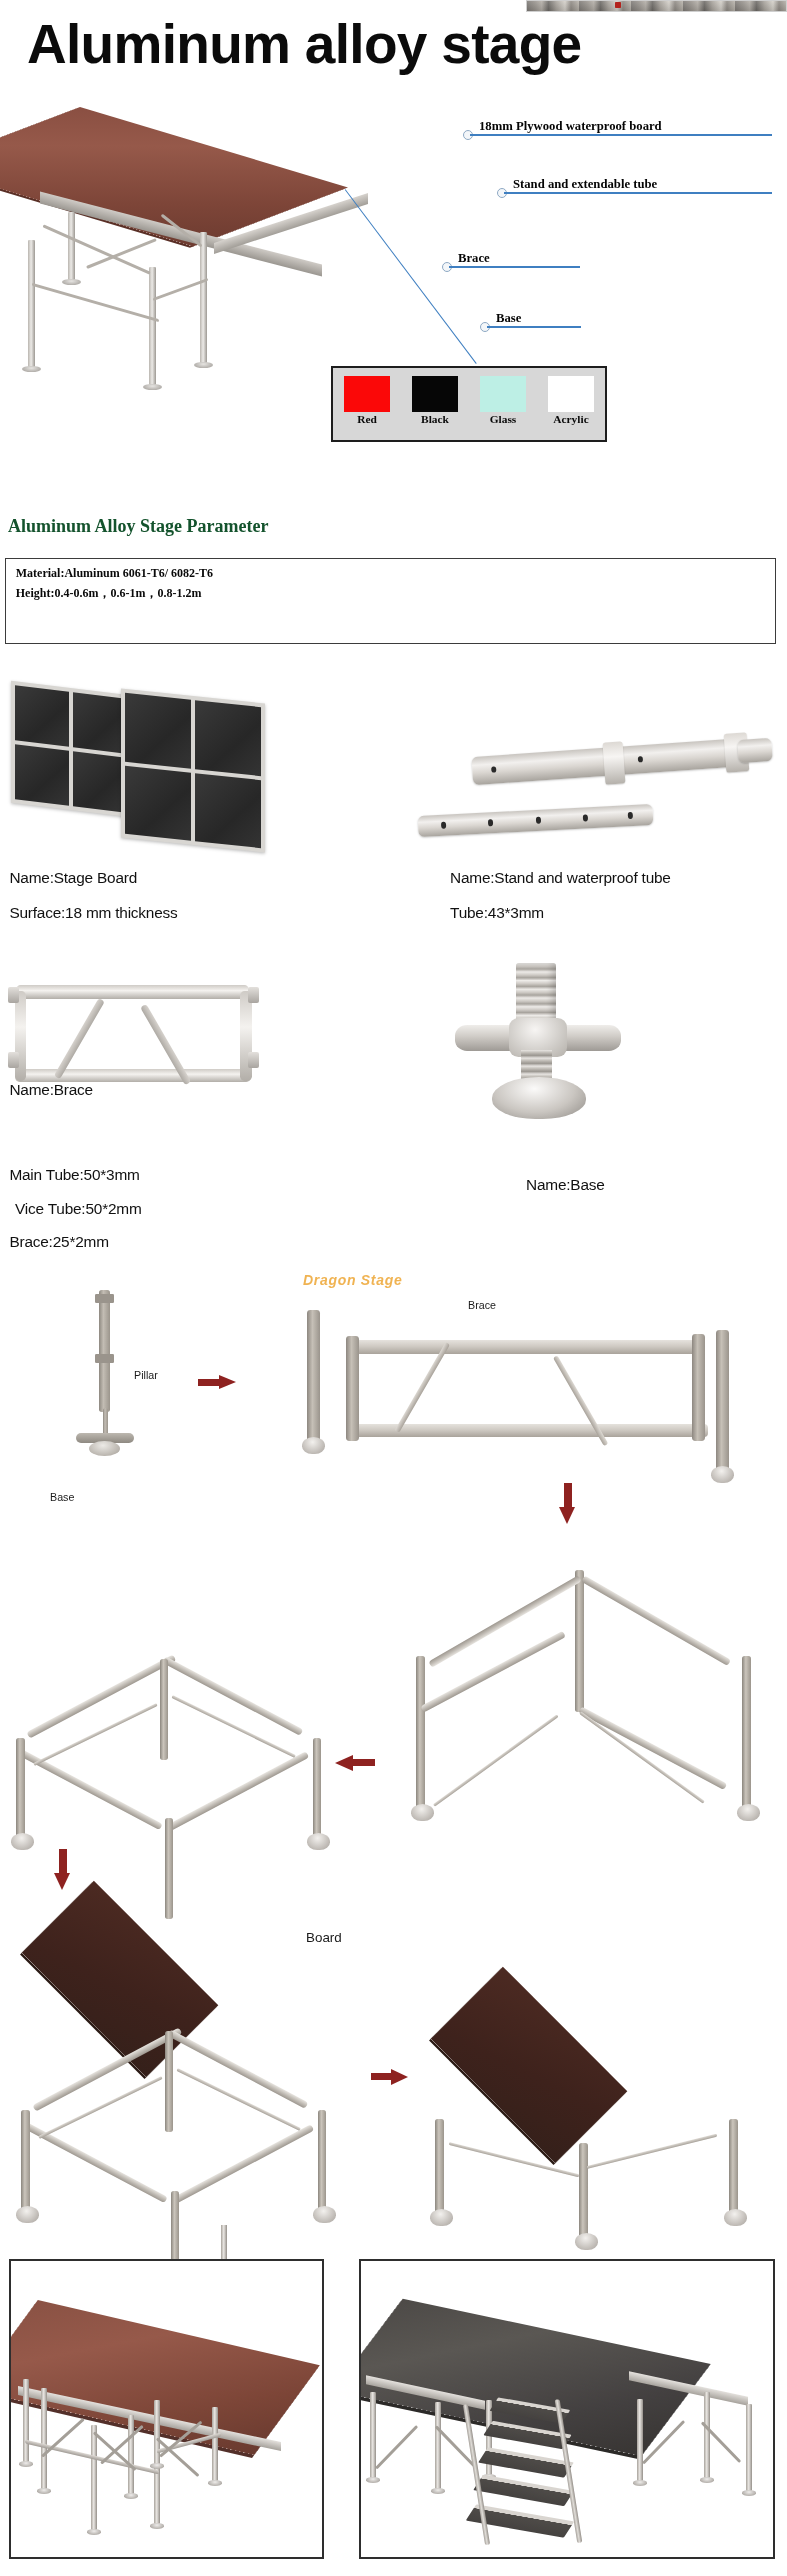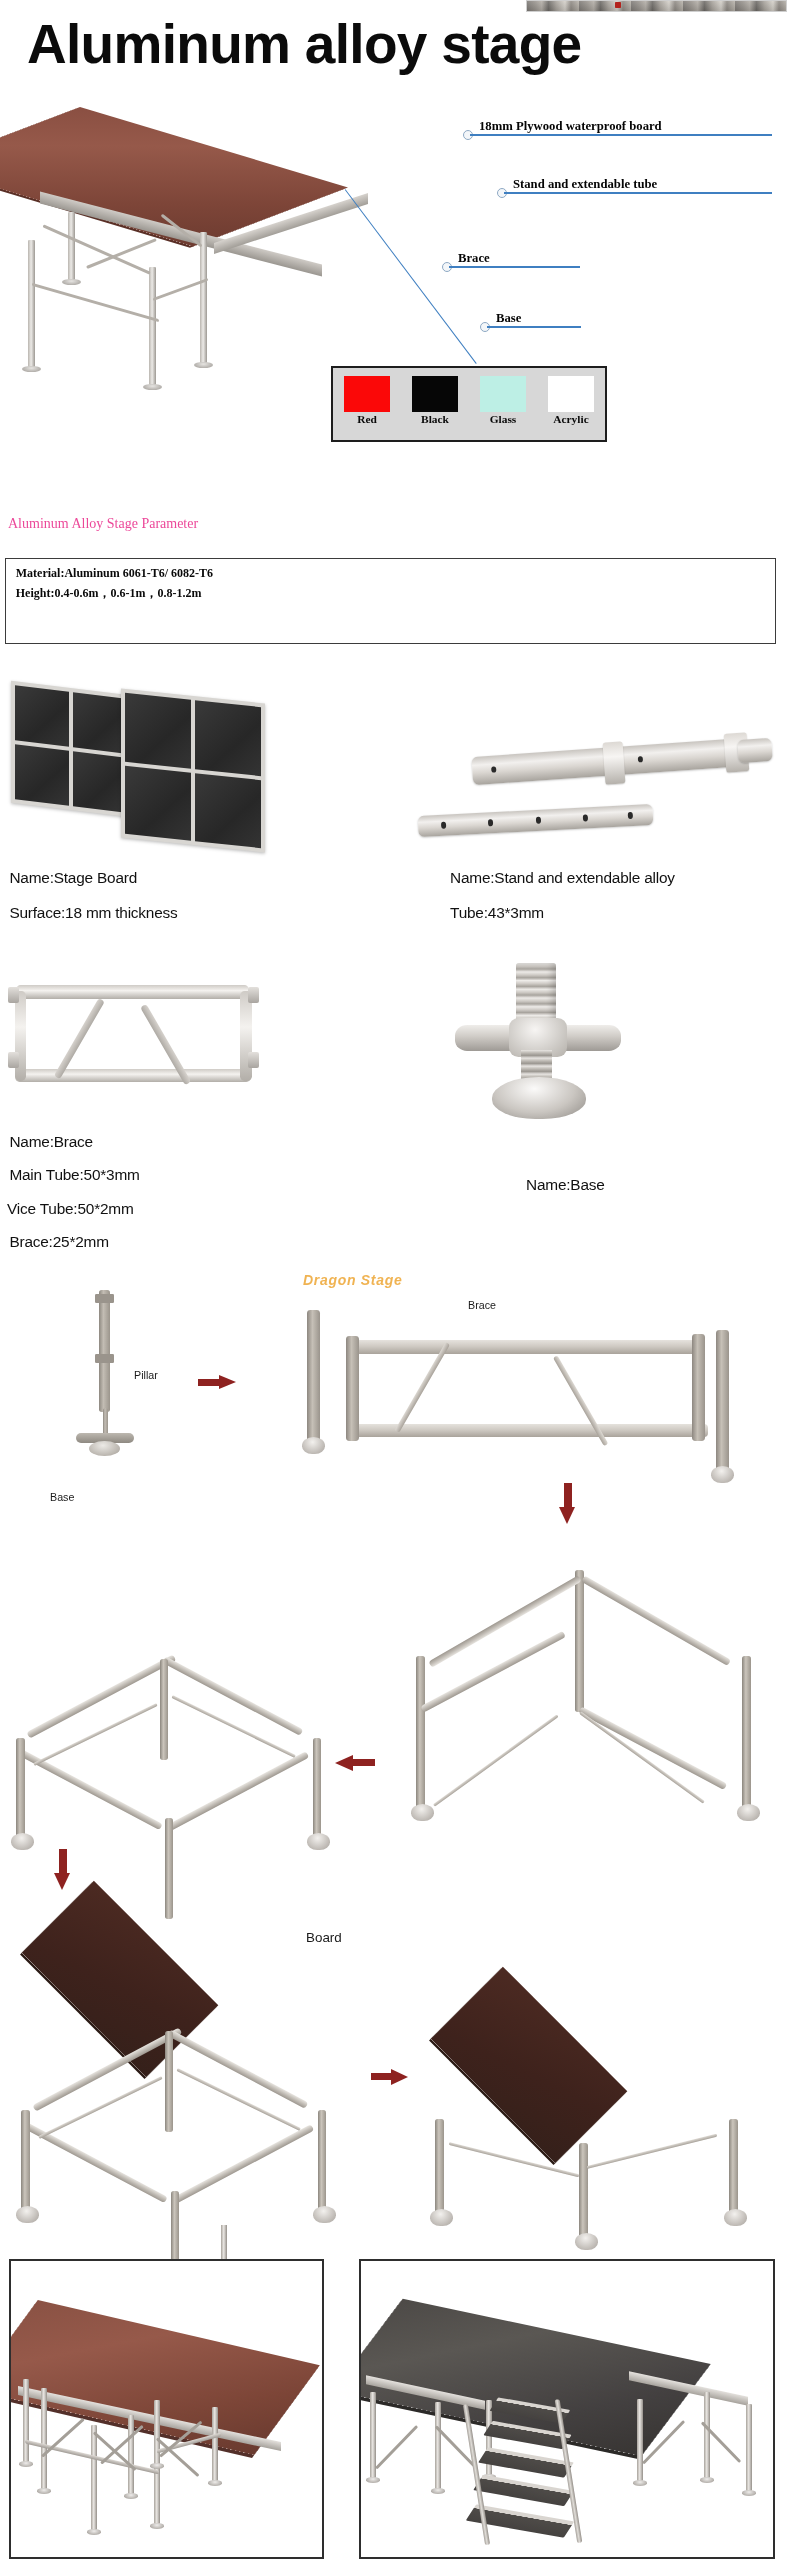--- a/index.html
+++ b/index.html
@@ -92,21 +92,21 @@
   }
   .swatch-item { width:58px; text-align:center; }
   .swatch-box { width:46px; height:36px; margin:0 auto 1.3px; }
   .swatch-label {
     font-family:"Liberation Serif", serif; font-weight:700; font-size:11.4px; color:#0a0a0a;
   }
 
   
   .param-title {
     position:absolute; left:8px; top:516px;
-    font-family:"Liberation Serif", serif; font-weight:400; font-size:14px; color:#ec4899;
+    font-family:"Liberation Serif", serif; font-weight:700; font-size:18px; color:#14532d;
   }
   .param-table {
     position:absolute; left:5.4px; top:558px; width:771px; height:86px;
     border:1.3px solid #3b3b3b; background:#fff; padding:5.4px 9.4px 0 9.4px;
   }
   .param-row {
     font-family:"Liberation Serif", serif; font-weight:700; font-size:12px;
     color:#0a0a0a; line-height:1.62; white-space:nowrap;
   }
 
@@ -388,38 +388,38 @@
     <div class="tube" style="left:316px; top:14.7px; width:34px; height:23px; transform:rotate(-4deg);"></div>
 
     <div class="tube" style="left:-4px; top:86px; width:235px; height:21.4px; transform:rotate(-3deg);">
       <div class="tube-hole" style="left:23px;"></div>
       <div class="tube-hole" style="left:70px;"></div>
       <div class="tube-hole" style="left:118px;"></div>
       <div class="tube-hole" style="left:165px;"></div>
       <div class="tube-hole" style="left:210px;"></div>
     </div>
   </div>
-  <div class="comp-caption" style="left:450px; top:869px;">Name:Stand and extendable alloy</div>
+  <div class="comp-caption" style="left:450px; top:869px;">Name:Stand and waterproof tube</div>
   <div class="comp-caption" style="left:450px; top:904px;">Tube:43*3mm</div>
 
   <div class="brace-photo">
     <div class="bar" style="left:10.7px; top:13.4px; width:233px; height:13.4px;"></div>
     <div class="bar" style="left:9.4px; top:97px; width:236px; height:12.7px;"></div>
     <div class="bar" style="left:9.4px; top:19px; width:11.4px; height:90px;"></div>
     <div class="bar" style="left:235px; top:19px; width:11.4px; height:90px;"></div>
     <div class="diag" style="left:52px; top:102px; width:90px; transform:rotate(-60deg);"></div>
     <div class="diag" style="left:138px; top:29.5px; width:90px; transform:rotate(60deg);"></div>
     <div class="conn" style="left:2.7px; top:14.7px; width:10.7px; height:16px;"></div>
     <div class="conn" style="left:2.7px; top:80px; width:10.7px; height:16px;"></div>
     <div class="conn" style="left:243px; top:14.7px; width:10.7px; height:16px;"></div>
     <div class="conn" style="left:243px; top:80px; width:10.7px; height:16px;"></div>
   </div>
-  <div class="comp-caption" style="left:9.4px; top:1133px;">Name:Brace</div>
+  <div class="comp-caption" style="left:9.4px; top:1081px;">Name:Brace</div>
   <div class="comp-caption" style="left:9.4px; top:1166px;">Main Tube:50*3mm</div>
-  <div class="comp-caption" style="left:7px; top:1200px;">Vice Tube:50*2mm</div>
+  <div class="comp-caption" style="left:15px; top:1200px;">Vice Tube:50*2mm</div>
   <div class="comp-caption" style="left:9.4px; top:1233px;">Brace:25*2mm</div>
 
   <div class="base-photo">
     <div class="screw"></div>
     <div class="wing"></div>
     <div class="nut"></div>
     <div class="screw2"></div>
     <div class="foot"></div>
   </div>
   <div class="comp-caption" style="left:526px; top:1176px;">Name:Base</div>

